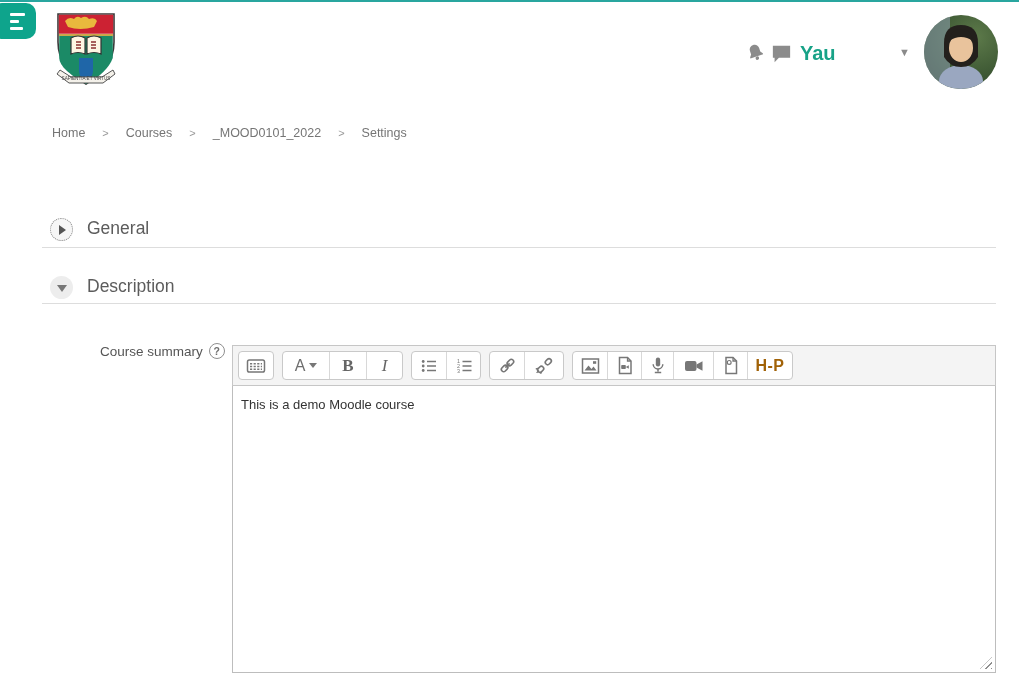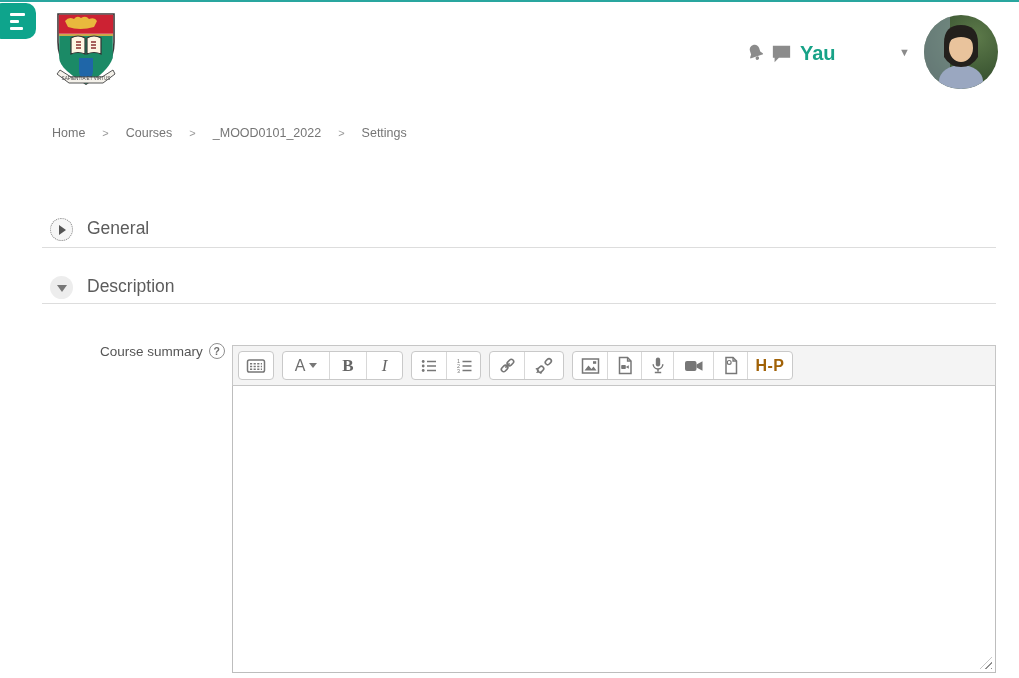--- a/index.html
+++ b/index.html
@@ -293,16 +293,17 @@
             <circle cx="7.2" cy="6.4" r="1.9" fill="none" stroke="#777" stroke-width="1.2"></circle>
           </svg>
         </span>
         <span class="tb-btn" style="min-width:45px">
           <span class="h5p-label">H-P</span>
         </span>
       </div>
     </div>
 
     <div class="editor-area">
+      <div class="editor-text">This is a demo Moodle course</div>
       <div class="resize-handle"></div>
     </div>
   </div>
 </div>
 
 </body></html>

